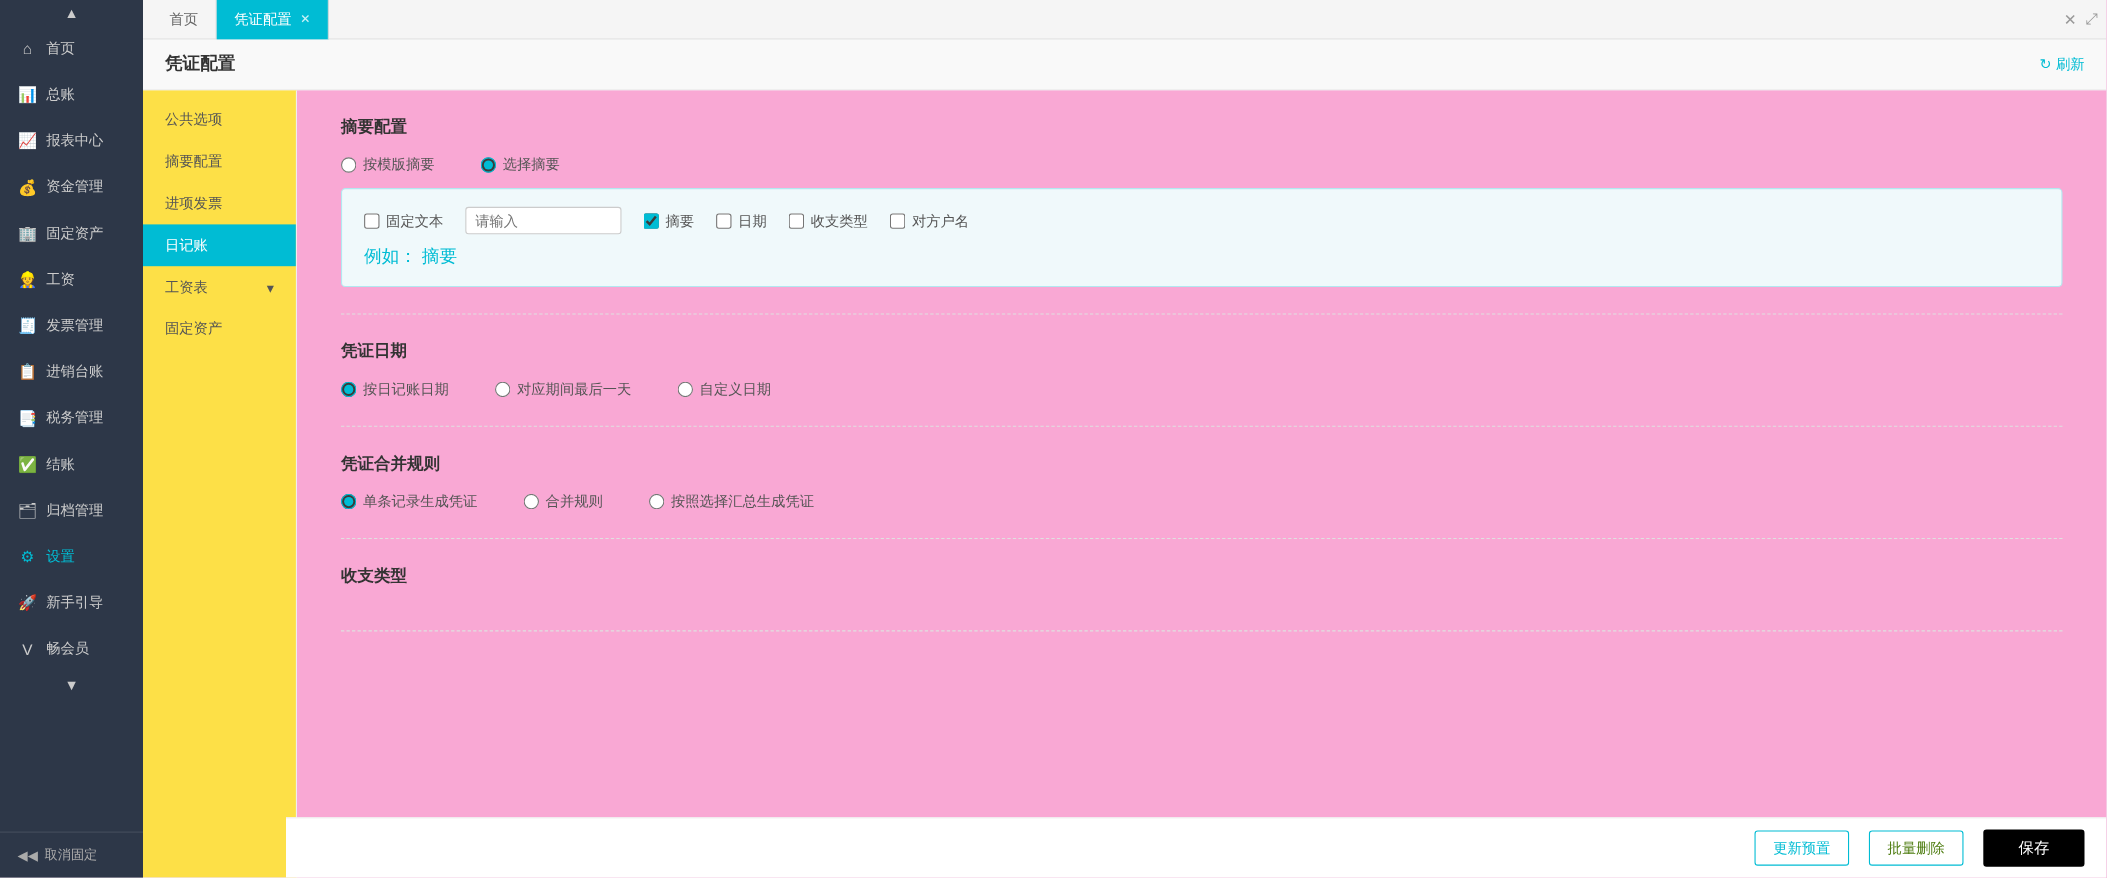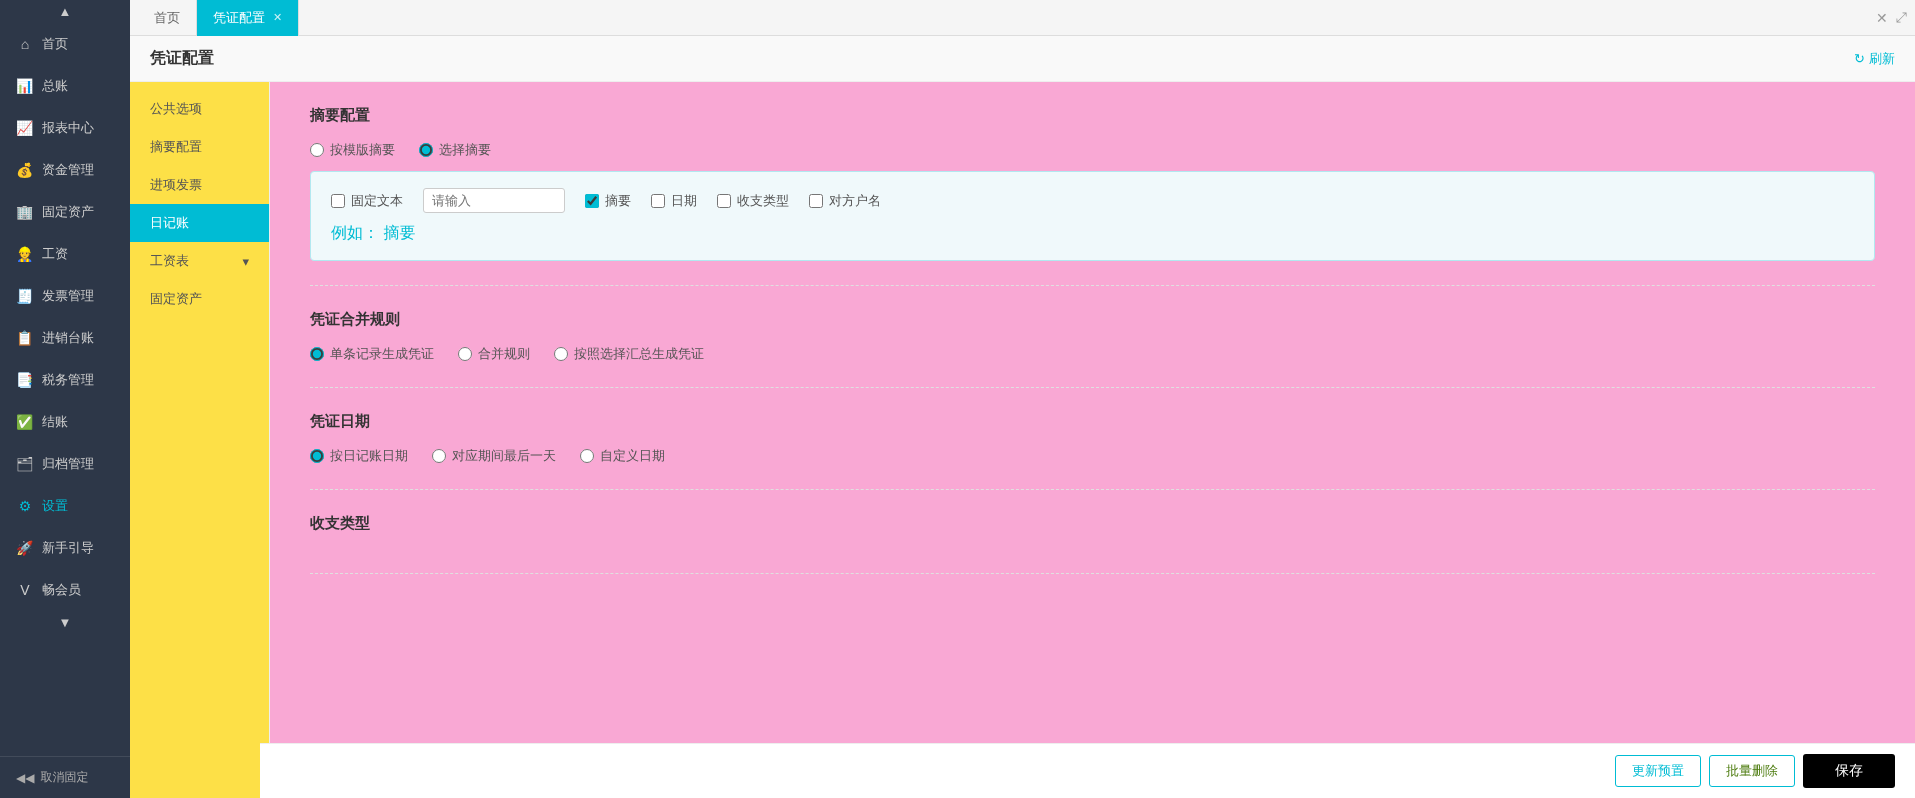--- a/index.html
+++ b/index.html
@@ -155,21 +155,21 @@
       font-size: 15px;
       font-weight: 600;
       color: #333;
       margin-bottom: 16px;
     }
 
     
     .radio-group {
       display: flex;
       align-items: flex-end;
-      gap: 24px;
+      gap: 42px;
       flex-wrap: wrap;
     }
     .radio-item {
       display: flex;
       align-items: center;
       gap: 6px;
       cursor: pointer;
       font-size: 13px;
       color: #555;
     }
@@ -224,21 +224,21 @@
       font-size: 16px;
     }
 
     
     .bottom-bar {
       position: absolute;
       bottom: 0;
       right: 0;
       padding: 10px 20px;
       display: flex;
-      gap: 8px;
+      gap: 18px;
       align-items: center;
       background: #fff;
       border-top: 1px solid #eee;
       width: calc(100% - 130px);
     }
     .btn-update {
       padding: 6px 16px;
       background: #fff;
       border: 1px solid #00bcd4;
       color: #00bcd4;
@@ -448,51 +448,51 @@
               </label>
             </div>
             <div class="example-text">
               <span>例如：</span>
               <span>摘要</span>
             </div>
           </div>
         </div>
 
         <div class="section">
+          <div class="section-title">凭证日期</div>
+          <div class="radio-group">
+            <label class="radio-item">
+              <input type="radio" name="voucher-date" checked="" style="">
+              <span>按日记账日期</span>
+            </label>
+            <label class="radio-item">
+              <input type="radio" name="voucher-date" style="">
+              <span>对应期间最后一天</span>
+            </label>
+            <label class="radio-item">
+              <input type="radio" name="voucher-date" style="">
+              <span>自定义日期</span>
+            </label>
+          </div>
+        </div>
+
+        <div class="section">
           <div class="section-title">凭证合并规则</div>
           <div class="radio-group">
             <label class="radio-item">
               <input type="radio" name="merge-rules" checked="" style="">
               <span>单条记录生成凭证</span>
             </label>
             <label class="radio-item">
               <input type="radio" name="merge-rules" style="">
               <span>合并规则</span>
             </label>
             <label class="radio-item">
               <input type="radio" name="merge-rules" style="">
               <span>按照选择汇总生成凭证</span>
-            </label>
-          </div>
-        </div>
-
-        <div class="section">
-          <div class="section-title">凭证日期</div>
-          <div class="radio-group">
-            <label class="radio-item">
-              <input type="radio" name="voucher-date" checked="" style="">
-              <span>按日记账日期</span>
-            </label>
-            <label class="radio-item">
-              <input type="radio" name="voucher-date" style="">
-              <span>对应期间最后一天</span>
-            </label>
-            <label class="radio-item">
-              <input type="radio" name="voucher-date" style="">
-              <span>自定义日期</span>
             </label>
           </div>
         </div>
 
         <div class="section">
           <div class="section-title">收支类型</div>
         </div>
 
         <div style="height: 60px;"></div>
       </div>

